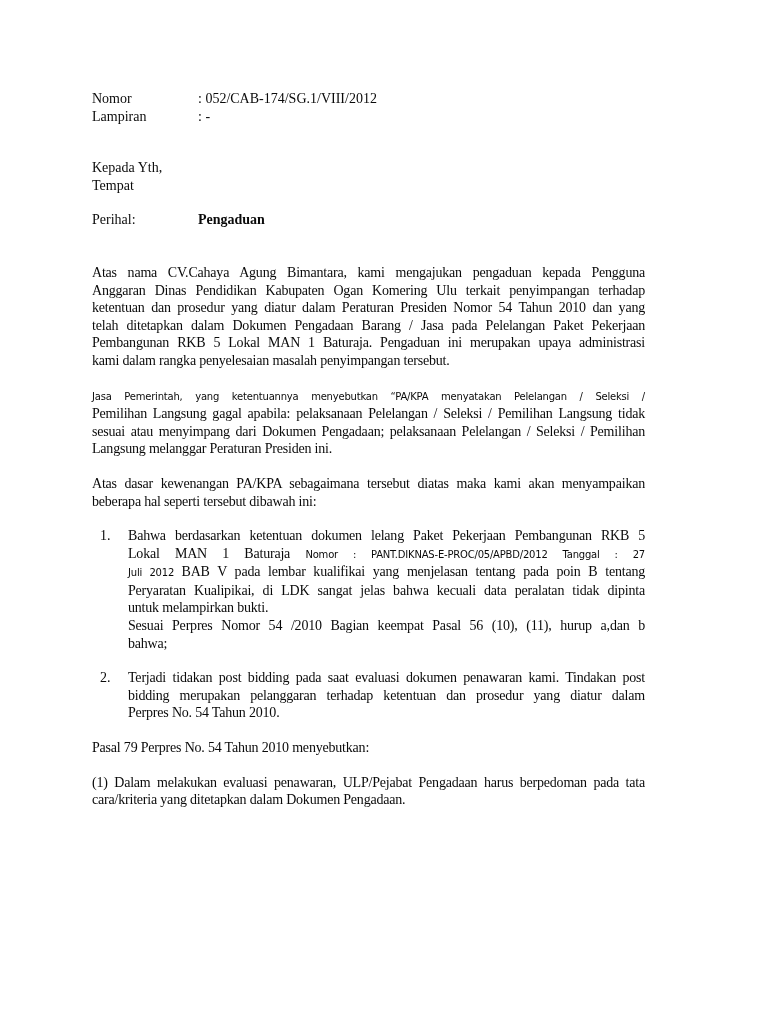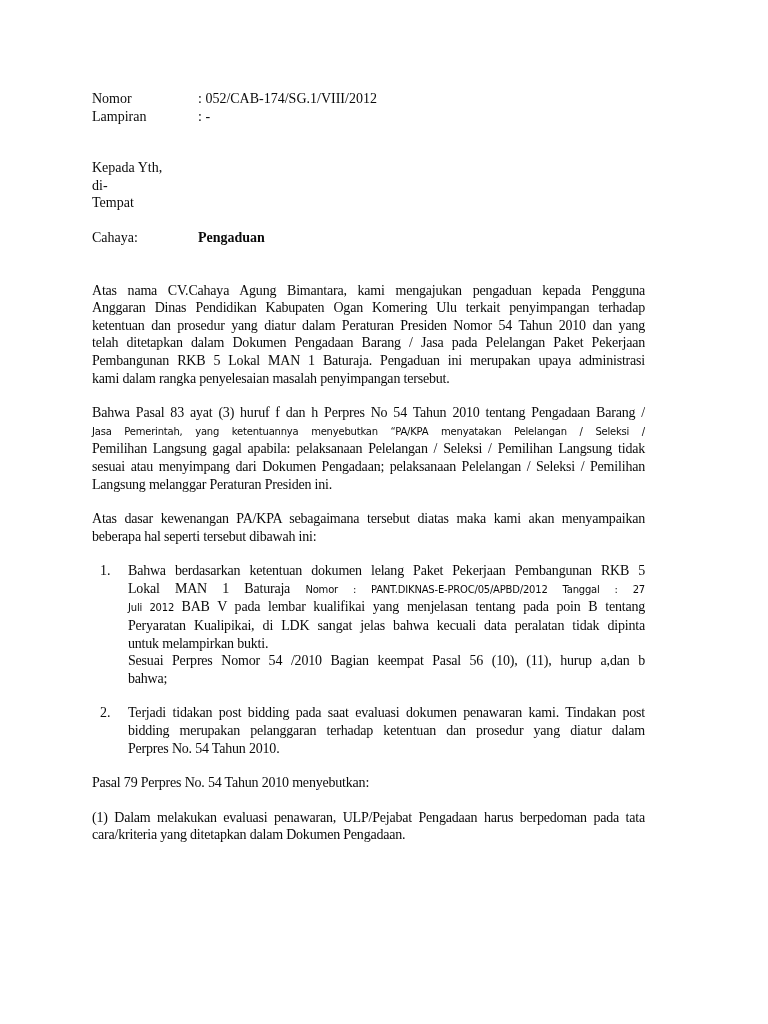--- a/index.html
+++ b/index.html
@@ -45,40 +45,38 @@
     <div class="head-row">
       <span class="head-label">Nomor</span><span>: 052/CAB-174/SG.1/VIII/2012</span>
     </div>
     <div class="head-row">
       <span class="head-label">Lampiran</span><span>: -</span>
     </div>
   </div>
 
   <div class="recipient">
     <div>Kepada Yth,</div>
-    <div>di-</div>
     <div>Tempat</div>
   </div>
 
   <div class="subject">
-    <span class="subject-label">Cahaya:</span><span class="subject-value">Pengaduan</span>
+    <span class="subject-label">Perihal:</span><span class="subject-value">Pengaduan</span>
   </div>
 
 
   <div>
       <div class="paragraph">
         <div class="line j"><span class="serif-font">Atas nama CV.Cahaya Agung Bimantara, kami mengajukan pengaduan kepada Pengguna</span></div>
         <div class="line j"><span class="serif-font">Anggaran Dinas Pendidikan Kabupaten Ogan Komering Ulu terkait penyimpangan terhadap</span></div>
         <div class="line j"><span class="serif-font">ketentuan dan prosedur yang diatur dalam Peraturan Presiden Nomor 54 Tahun 2010 dan yang</span></div>
         <div class="line j"><span class="serif-font">telah ditetapkan dalam Dokumen Pengadaan Barang / Jasa pada Pelelangan Paket Pekerjaan</span></div>
         <div class="line j"><span class="serif-font">Pembangunan RKB 5 Lokal MAN 1 Baturaja. Pengaduan ini merupakan upaya administrasi</span></div>
         <div class="line"><span class="serif-font">kami dalam rangka penyelesaian masalah penyimpangan tersebut.</span></div>
       </div>
       <div class="paragraph">
-        <div class="line j"><span class="serif-font">Bahwa Pasal 83 ayat (3) huruf f dan h Perpres No 54 Tahun 2010 tentang Pengadaan Barang /</span></div>
         <div class="line j"><span class="alt-font">Jasa Pemerintah, yang ketentuannya menyebutkan “PA/KPA menyatakan Pelelangan / Seleksi /</span></div>
         <div class="line j"><span class="serif-font">Pemilihan Langsung gagal apabila: pelaksanaan Pelelangan / Seleksi / Pemilihan Langsung tidak</span></div>
         <div class="line j"><span class="serif-font">sesuai atau menyimpang dari Dokumen Pengadaan; pelaksanaan Pelelangan / Seleksi / Pemilihan</span></div>
         <div class="line"><span class="serif-font">Langsung melanggar Peraturan Presiden ini.</span></div>
       </div>
       <div class="paragraph">
         <div class="line j"><span class="serif-font">Atas dasar kewenangan PA/KPA sebagaimana tersebut diatas maka kami akan menyampaikan</span></div>
         <div class="line"><span class="serif-font">beberapa hal seperti tersebut dibawah ini:</span></div>
       </div>
       <div class="list-item">

